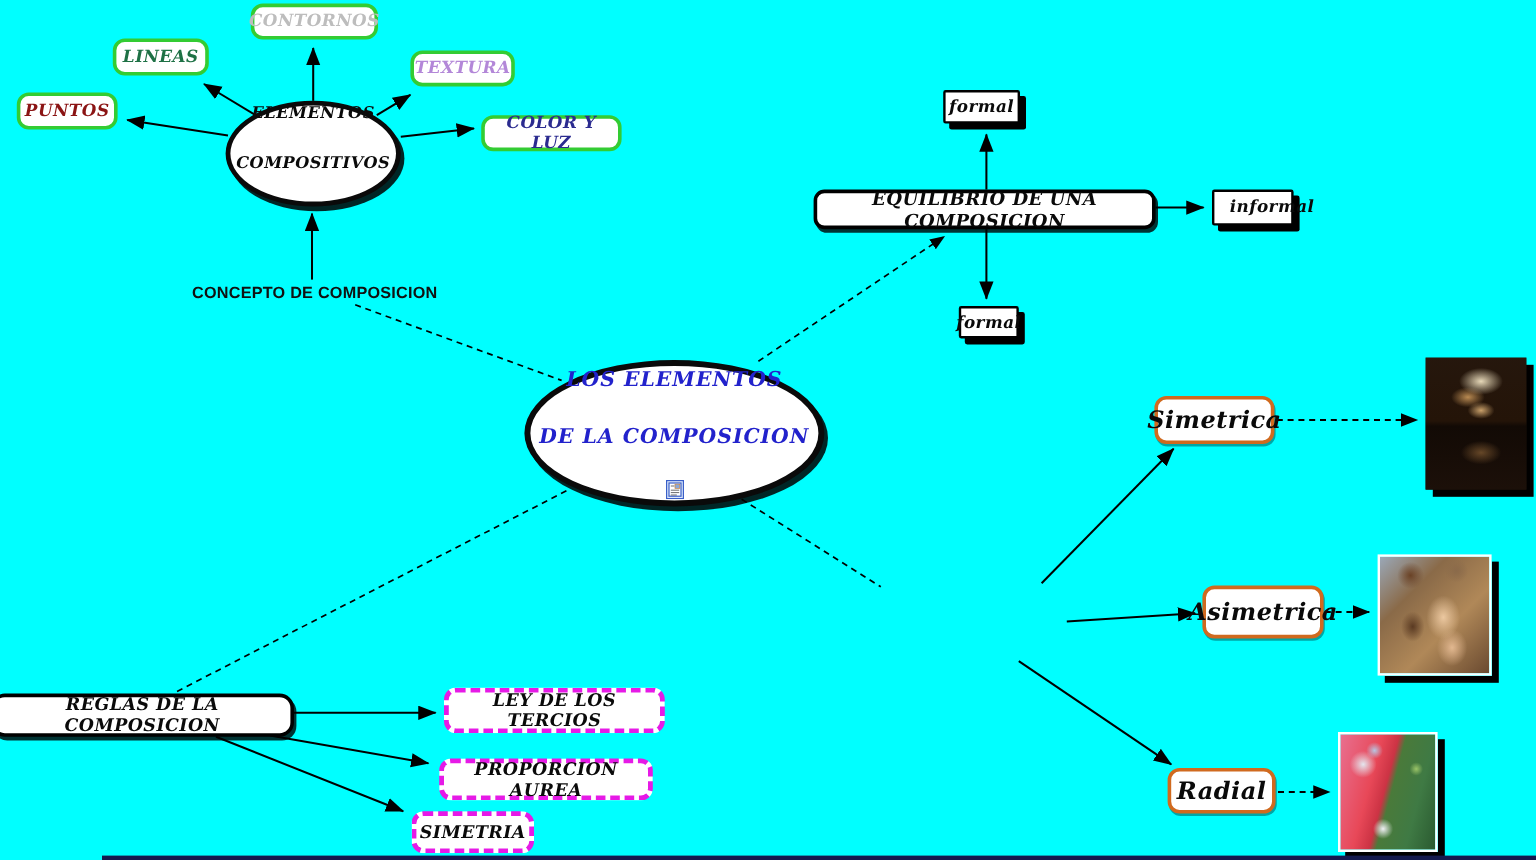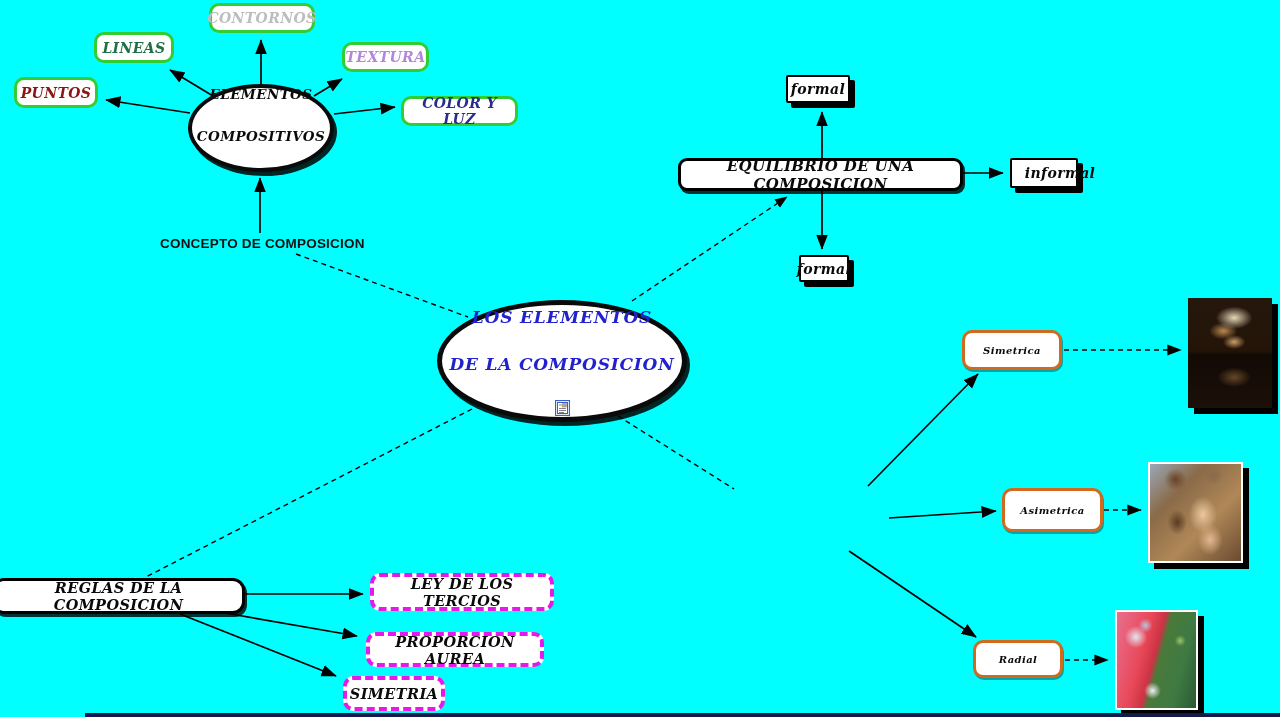--- a/index.html
+++ b/index.html
@@ -16,21 +16,21 @@
     background:#ffffff;
     display:flex;align-items:center;justify-content:center;
     text-align:center;
     font-style:italic;font-weight:bold;
     letter-spacing:0.4px;
     box-sizing:border-box;
     color:#0a0a0a;
   }
   .green-box{border:3px solid #33cc33;border-radius:10px;font-size:14px;}
   .magenta-box{border:4px dashed #e61ae6;border-radius:10px;font-size:14.5px;}
-  .orange-box{border:3px solid #d06a1f;border-radius:10px;font-size:10px;box-shadow:1px 2px 0 rgba(0,0,0,0.35);}
+  .orange-box{border:3px solid #d06a1f;border-radius:10px;font-size:20px;box-shadow:1px 2px 0 rgba(0,0,0,0.35);}
   .black-box{border:2px solid #000;border-radius:2px;font-size:14px;box-shadow:5px 5px 0 #000;}
   .hub-box{border:3px solid #000;border-radius:9px;font-size:15px;box-shadow:2px 3px 0 rgba(0,0,0,0.8);}
   .ellipse{
     border:4px solid #0a0a0a;border-radius:50%;
     flex-direction:column;line-height:1.3;
     box-shadow:3px 4px 0 rgba(0,0,0,0.85);
     gap:24px;
   }
   .ellipse-small{font-size:13.5px;}
   .ellipse-center{font-size:17px;border-width:5px;letter-spacing:0.8px;}

